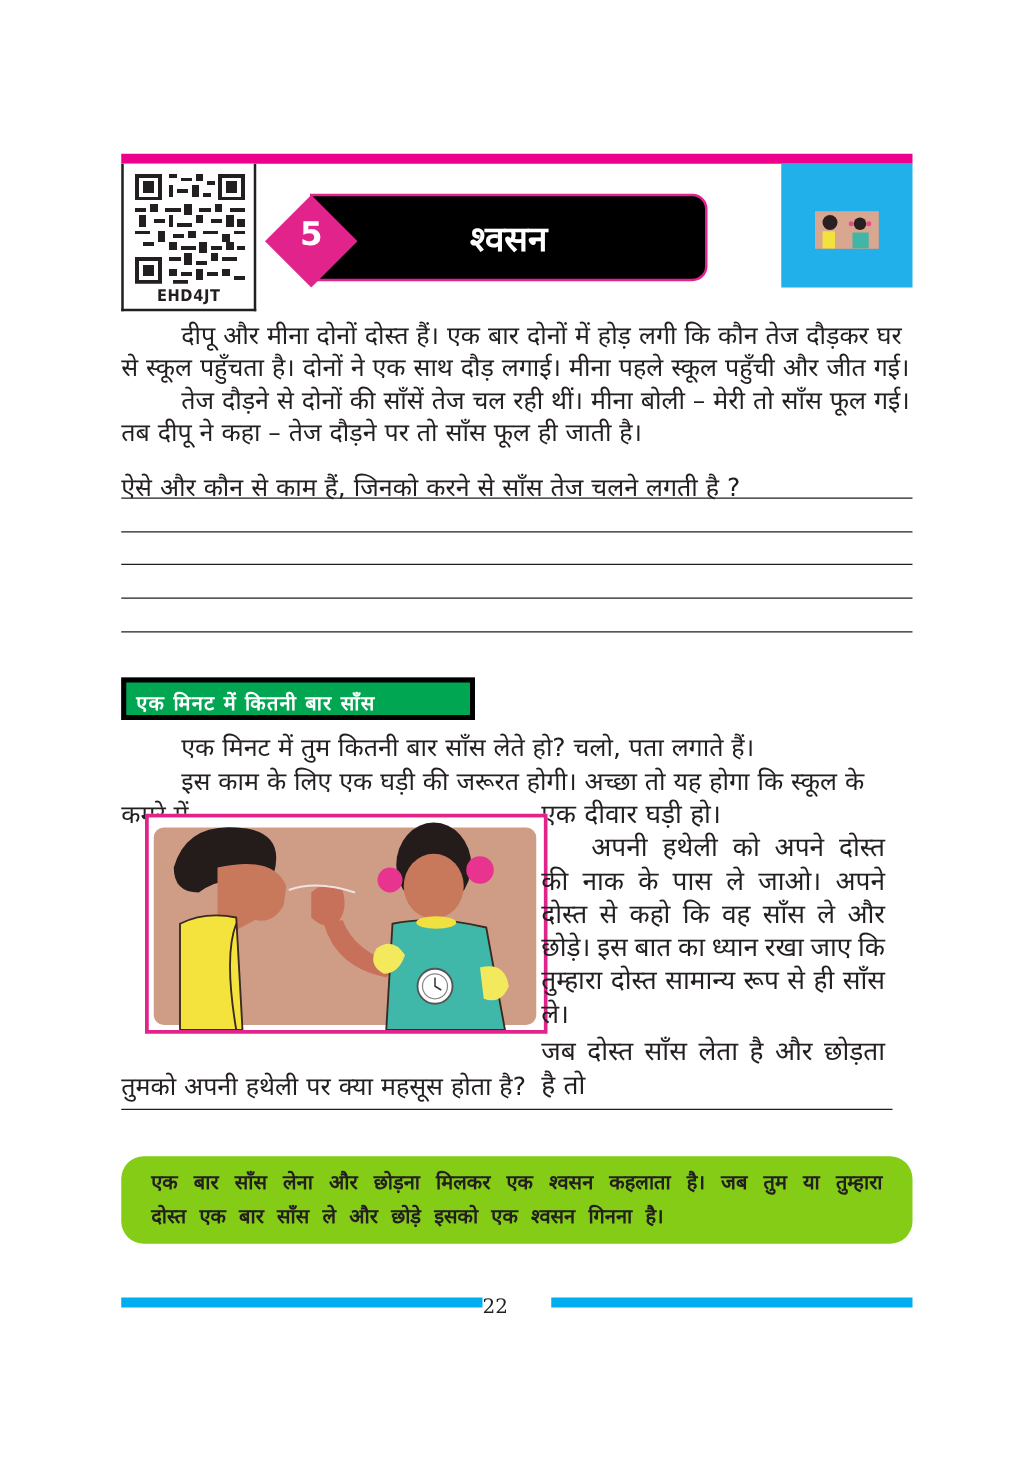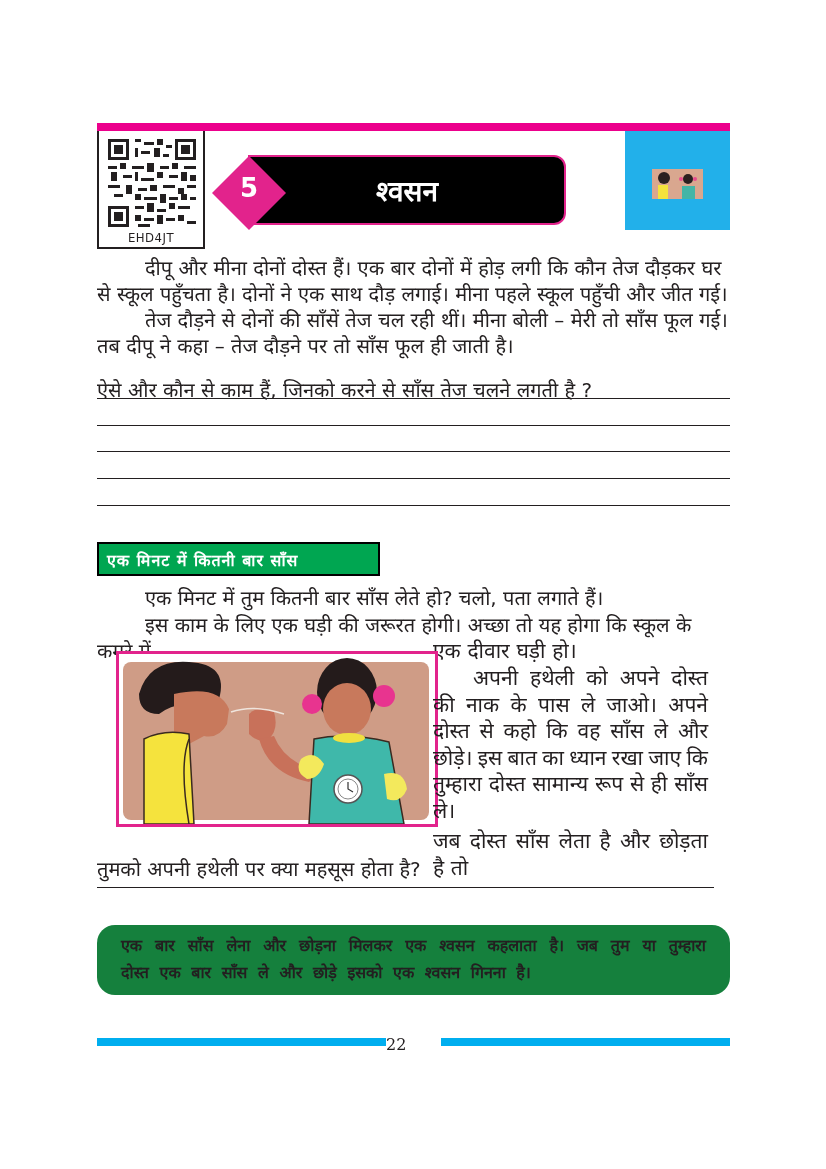--- a/index.html
+++ b/index.html
@@ -4,35 +4,35 @@
 <style>
   html, body { margin:0; padding:0; }
   body {
     width:826px; height:1169px; background:#ffffff; position:relative; overflow:hidden;
     font-family: "DejaVu Sans", sans-serif; color:#231f20;
   }
   .abs { position:absolute; }
   .top-bar { left:97px; top:123px; width:633px; height:8px; background:#ec008c; }
   .qr-box { left:97px; top:131px; width:108px; height:118px; border:2px solid #231f20; border-top:none; box-sizing:border-box; background:#fff; }
   .qr-code { position:absolute; left:9px; top:8px; width:88px; height:88px; }
-  .qr-label { position:absolute; left:0; right:0; bottom:2px; text-align:center; font-family:"DejaVu Sans Condensed","DejaVu Sans",sans-serif; font-size:13px; font-weight:normal; letter-spacing:0.5px; }
+  .qr-label { position:absolute; left:0; right:0; bottom:2px; text-align:center; font-family:"DejaVu Sans Condensed","DejaVu Sans",sans-serif; font-size:13px; font-weight:bold; letter-spacing:0.5px; }
   .chapter-banner { left:248px; top:155px; width:318px; height:70px; background:#000000; border:2px solid #e2238c; border-radius:0 12px 12px 0; box-sizing:border-box; }
   .chapter-title { position:absolute; left:0; right:0; top:14px; text-align:center; color:#fff; font-size:28px; font-weight:bold; }
   .chapter-diamond { left:212px; top:156px; width:74px; height:74px; }
   .chapter-number { position:absolute; left:0; right:0; top:17px; text-align:center; color:#fff; font-size:26px; font-weight:bold; }
   .corner-panel { left:625px; top:131px; width:105px; height:99px; background:#22b0ea; }
   .corner-thumb { position:absolute; left:27px; top:38px; width:51px; height:30px; background:#d3a08c; overflow:hidden; }
   .para { font-size:20px; line-height:26px; position:absolute; left:97px; width:633px; }
   .indent { text-indent:48px; }
   .answer-line { position:absolute; left:97px; width:633px; height:0; border-top:1.5px solid #231f20; }
-  .section-head { left:97px; top:542px; width:283px; height:34px; background:#00a651; border:2px solid #000000; box-sizing:border-box; }
+  .section-head { left:97px; top:542px; width:283px; height:34px; background:#00a651; border:4px solid #000000; box-sizing:border-box; }
   .section-title { position:absolute; left:8px; top:5px; color:#fff; font-size:16px; font-weight:bold; letter-spacing:1px; }
   .illustration { left:116px; top:651px; width:322px; height:176px; border:3px solid #e2238c; box-sizing:border-box; background:#fff; overflow:hidden; }
   .side-text { position:absolute; left:433px; width:275px; font-size:21px; line-height:26.5px; text-align:justify; }
-  .info-box { left:97px; top:925px; width:633px; height:70px; background:#15803d; border-radius:18px; }
+  .info-box { left:97px; top:925px; width:633px; height:70px; background:#84cc16; border-radius:18px; }
   .info-text { position:absolute; left:24px; right:24px; top:7px; font-size:16px; font-weight:bold; line-height:27px; text-align:justify; word-spacing:5px; }
   .footer-bar { height:8px; background:#00aeef; top:1038px; }
   .page-number { left:386px; top:1035px; width:54px; text-align:left; font-family:"DejaVu Serif", serif; font-size:16px; }
 </style>
 </head>
 <body>
 
 <div class="abs top-bar"></div>
 
 <div class="abs qr-box">

